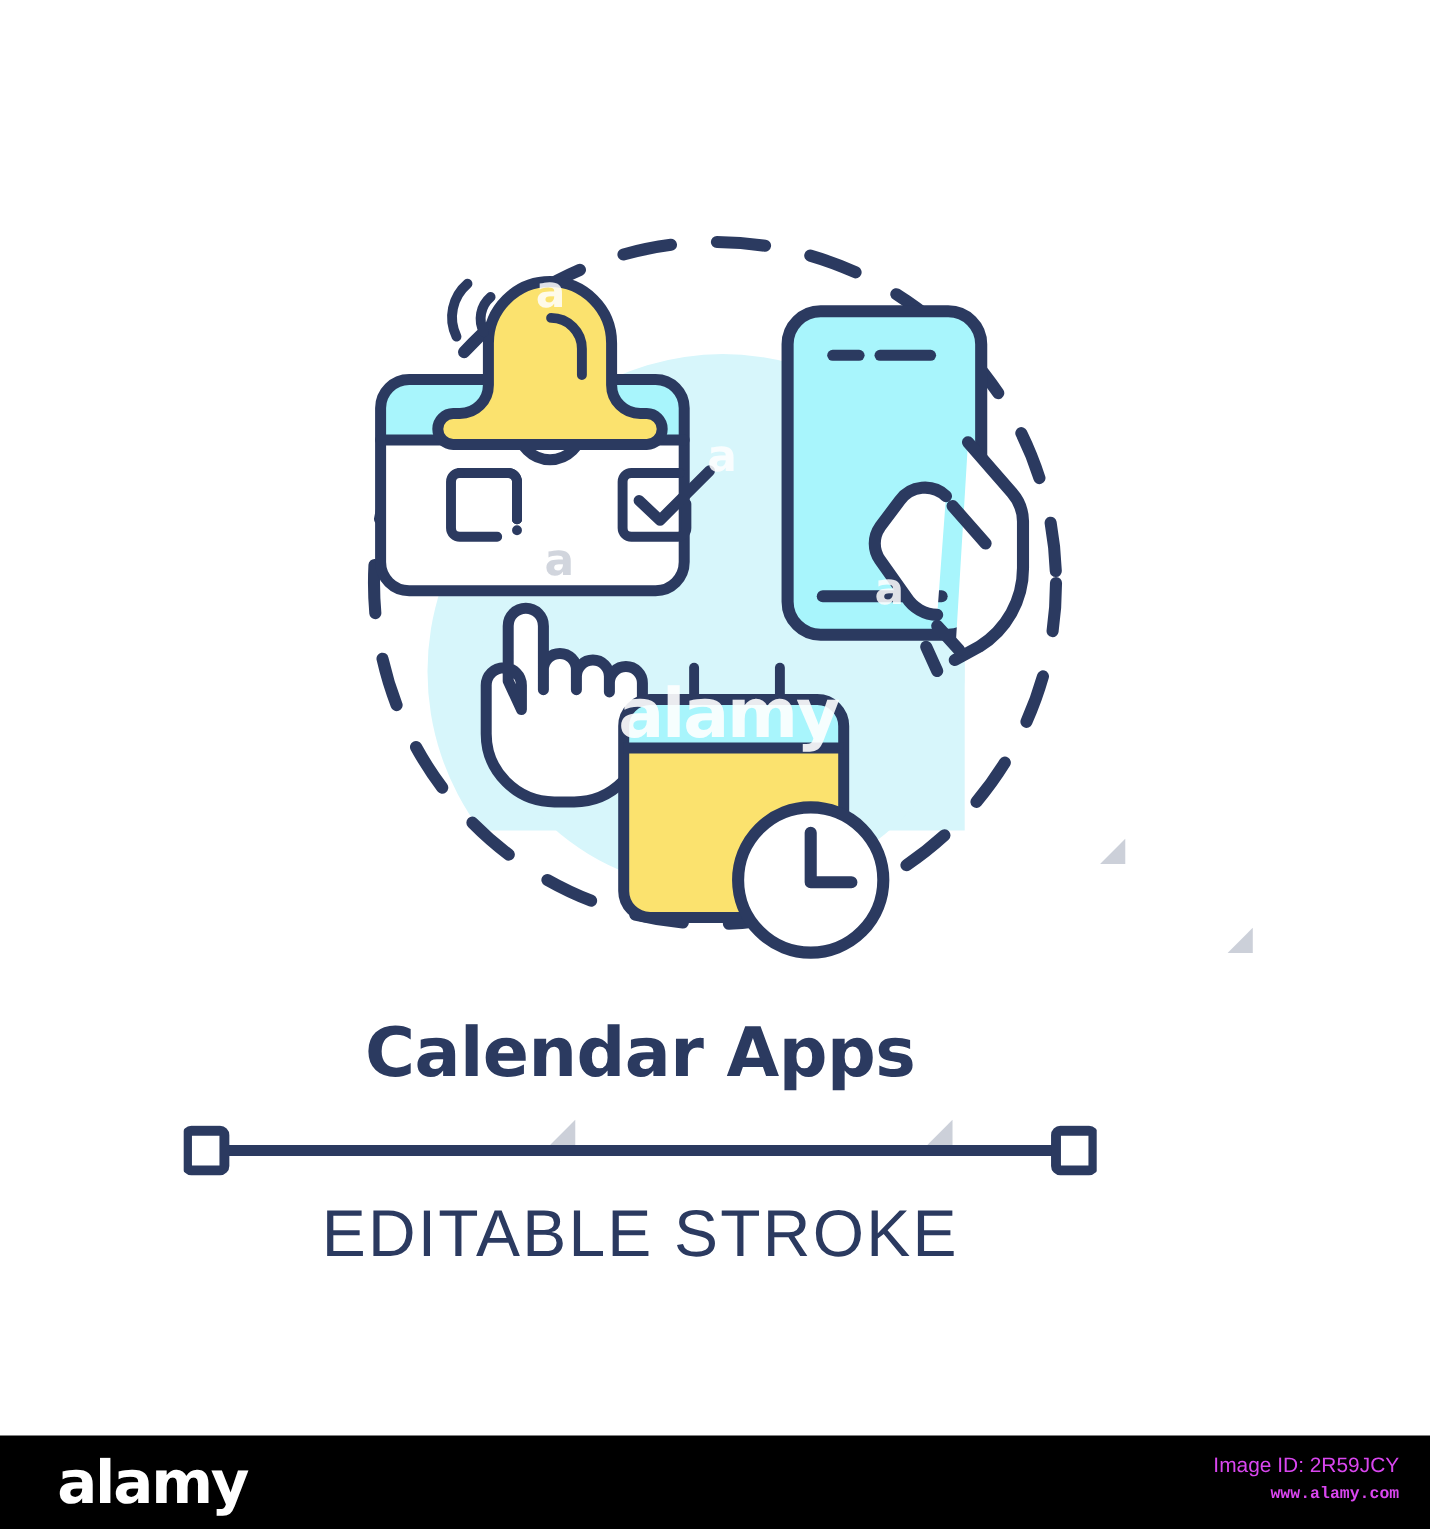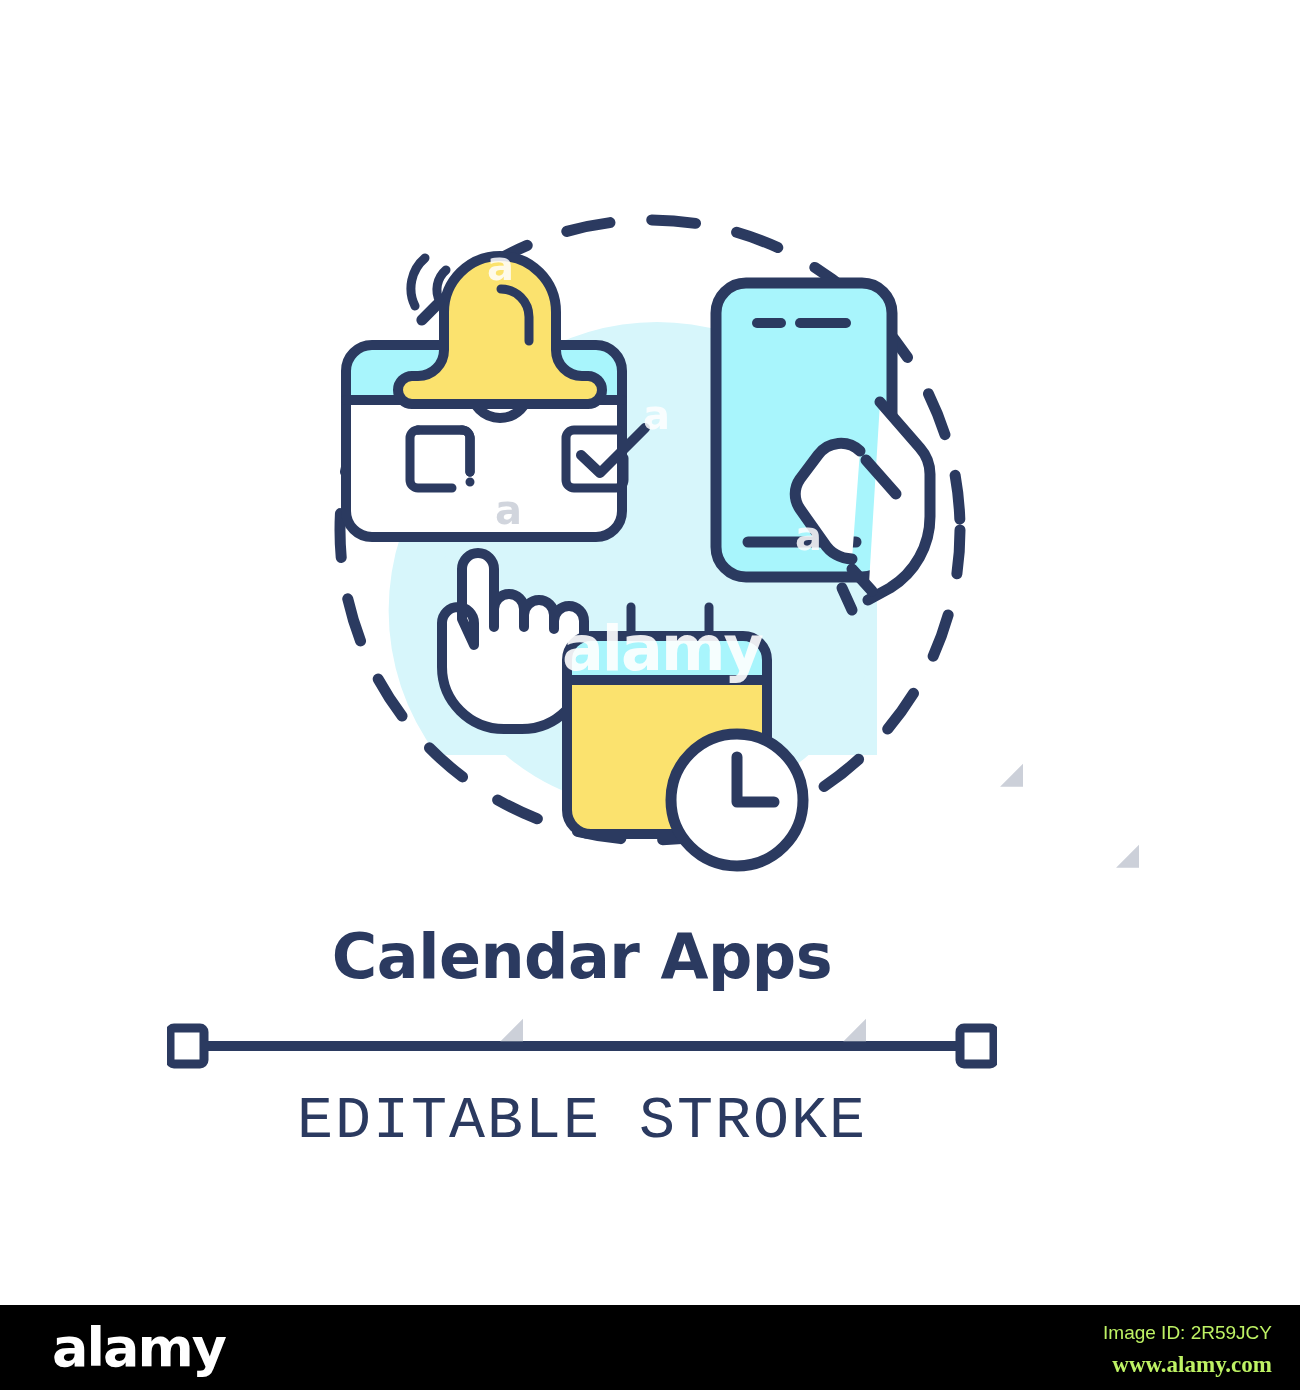--- a/index.html
+++ b/index.html
@@ -57,21 +57,21 @@
   .stroke-divider {
     position: relative;
     width: 830px;
     height: 46px;
     margin: 34px auto 0 auto;
   }
   .stroke-divider svg { display:block; width:830px; height:46px; }
 
   .editable-stroke-label {
     margin: 18px 0 0 0;
-    font-family: Liberation Mono, monospace;
+    font-family: Liberation Sans, sans-serif;
     font-size: 60px;
     font-weight: 400;
     letter-spacing: 2px;
     color: #2b3a60;
   }
 
   
   .wm {
     position: absolute;
     color: #ffffff;
@@ -122,32 +122,32 @@
     font-weight: 700;
     font-size: 54px;
     letter-spacing: -2px;
     line-height: 1;
   }
   .bar-right {
     position: absolute;
     right: 28px;
     top: 14px;
     text-align: right;
-    color: #bef264;
+    color: #d946ef;
   }
   .image-id {
     font-family: "Liberation Sans", sans-serif;
     font-size: 19px;
     font-weight: 400;
     line-height: 1.5;
     white-space: nowrap;
   }
   .alamy-url {
-    font-family: Liberation Serif, serif;
-    font-size: 23px;
+    font-family: Liberation Mono, monospace;
+    font-size: 15px;
     font-weight: 700;
     line-height: 1.5;
     white-space: nowrap;
   }
 </style>
 </head>
 <body>
 
 <div id="stock-photo-page">
 

